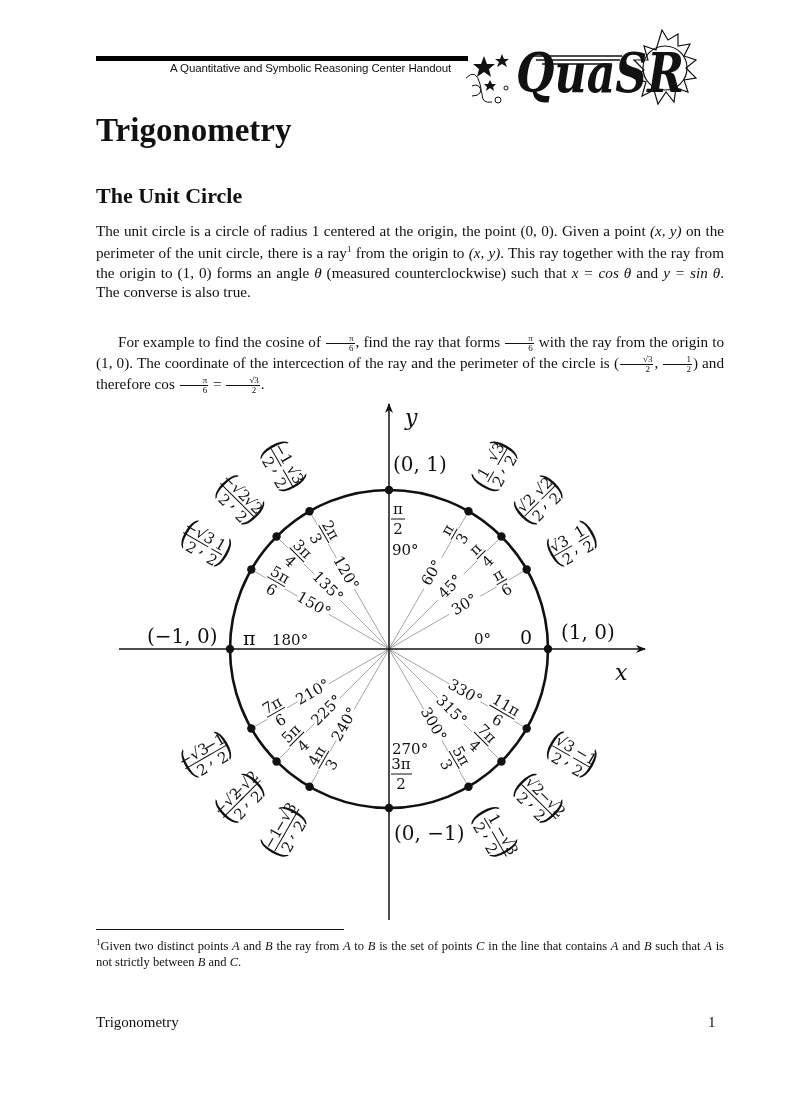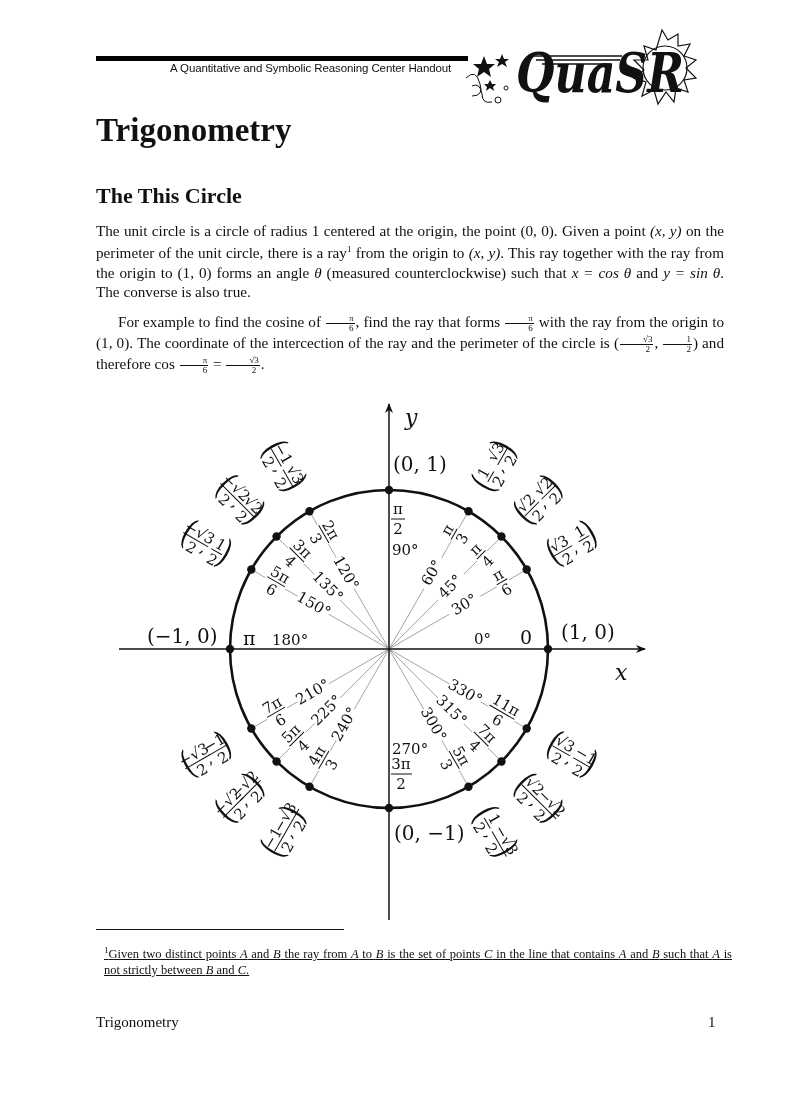--- a/index.html
+++ b/index.html
@@ -4,29 +4,29 @@
 <style>
   html, body { margin: 0; padding: 0; background: #ffffff; }
   body { width: 790px; height: 1118px; position: relative; overflow: hidden; font-family: "Liberation Serif", "DejaVu Serif", serif; color: #111; }
   .hdr-rule { position: absolute; left: 96px; top: 56px; width: 372px; height: 5px; background: #000; }
   .hdr-text { position: absolute; left: 170px; top: 62px; font-family: "Liberation Sans", "DejaVu Sans", sans-serif; font-size: 11.5px; color: #111; letter-spacing: -0.1px; }
   .logo { position: absolute; left: 462px; top: 26px; width: 240px; height: 86px; }
   .title { position: absolute; left: 96px; top: 112px; font-size: 33px; font-weight: bold; margin: 0; }
   .subtitle { position: absolute; left: 96px; top: 183px; font-size: 22px; font-weight: bold; margin: 0; }
   .para { position: absolute; left: 96px; width: 628px; font-size: 15.2px; line-height: 19.4px; text-align: justify; margin: 0; }
   .p1 { top: 221px; }
-  .p2 { top: 312px; text-indent: 22px; }
+  .p2 { top: 332px; text-indent: 22px; }
   .m { font-style: italic; }
   .frac { display: inline-block; vertical-align: middle; text-align: center; font-size: 9px; line-height: 9px; margin: 0 1px; }
   .frac .num { display: block; border-bottom: 0.8px solid #111; padding: 0 1px; }
   .frac .den { display: block; }
   sup { font-size: 9px; }
   .diagram { position: absolute; left: 0; top: 395px; width: 790px; height: 530px; }
   .fn-rule { position: absolute; left: 96px; top: 929px; width: 248px; height: 1px; background: #111; }
-  .footnote { position: absolute; left: 96px; top: 934px; width: 628px; font-size: 12.5px; line-height: 16px; text-align: justify; margin: 8px; text-decoration: underline; }
+  .footnote { position: absolute; left: 96px; top: 934px; width: 628px; font-size: 12.5px; line-height: 16px; text-align: justify; margin: 0; }
   .footer-left { position: absolute; left: 96px; top: 1014px; font-size: 15px; }
   .footer-right { position: absolute; left: 708px; top: 1014px; font-size: 15px; }
   svg text { font-family: "DejaVu Serif", "Liberation Serif", serif; fill: #111; }
 </style>
 </head>
 <body>
 
 <div class="hdr-rule"></div>
 <div class="hdr-text">A Quantitative and Symbolic Reasoning Center Handout</div>
 <svg class="logo" viewBox="0 0 240 86">
@@ -50,21 +50,21 @@
 
   <g stroke="#111" stroke-width="1.3">
     <line x1="70" y1="30" x2="160" y2="30"></line>
     <line x1="74" y1="34" x2="158" y2="34"></line>
     <line x1="80" y1="38" x2="150" y2="38"></line>
   </g>
   <text x="54" y="66" font-family="DejaVu Sans, sans-serif" font-weight="bold" font-style="italic" font-size="54" fill="#000" textLength="168" lengthAdjust="spacingAndGlyphs">QuaSR</text>
 </svg>
 
 <h1 class="title">Trigonometry</h1>
-<h2 class="subtitle">The This Circle</h2>
+<h2 class="subtitle">The Unit Circle</h2>
 
 <p class="para p1"><span>The unit circle is a circle of radius 1 centered at the origin, the point </span><span>(0, 0)</span><span>. Given a point </span><span class="m">(x, y)</span><span> on the perimeter of the unit circle, there is a ray</span><sup>1</sup><span> from the origin to </span><span class="m">(x, y)</span><span>. This ray together with the ray from the origin to </span><span>(1, 0)</span><span> forms an angle </span><span class="m">θ</span><span> (measured counterclockwise) such that </span><span class="m">x = cos θ</span><span> and </span><span class="m">y = sin θ</span><span>. The converse is also true.</span></p>
 
 <p class="para p2"><span>For example to find the cosine of </span><span class="frac"><span class="num">π</span><span class="den">6</span></span><span>, find the ray that forms </span><span class="frac"><span class="num">π</span><span class="den">6</span></span><span> with the ray from the origin to </span><span>(1, 0)</span><span>. The coordinate of the intercection of the ray and the perimeter of the circle is </span>(<span class="frac"><span class="num">√3</span><span class="den">2</span></span>, <span class="frac"><span class="num">1</span><span class="den">2</span></span>)<span> and therefore </span><span>cos</span> <span class="frac"><span class="num">π</span><span class="den">6</span></span><span> = </span><span class="frac"><span class="num">√3</span><span class="den">2</span></span><span>.</span></p>
 
 <svg class="diagram" viewBox="0 0 790 530" width="790" height="530">
   <defs>
     <marker id="arrow" markerWidth="10" markerHeight="10" refX="9" refY="5" orient="auto" markerUnits="userSpaceOnUse">
       <path d="M0,1 L10,5 L0,9 L3,5 Z" fill="#111"></path>
     </marker>

